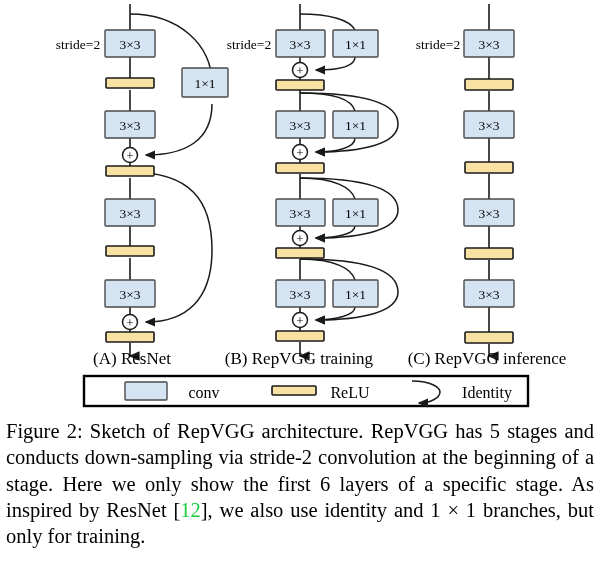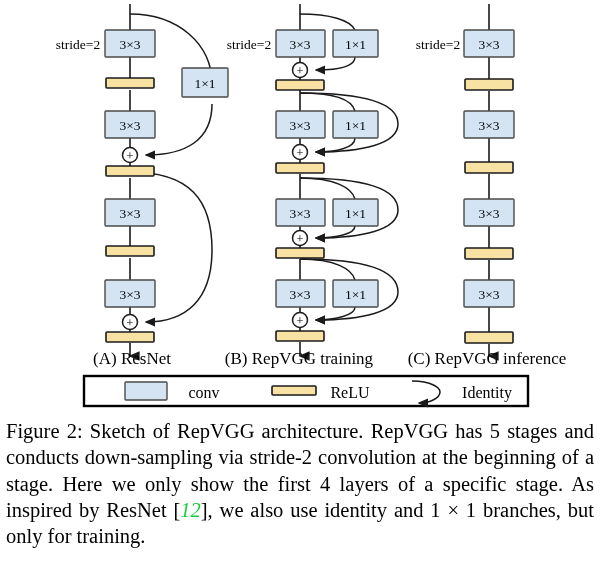--- a/index.html
+++ b/index.html
@@ -16,21 +16,21 @@
     position:absolute;
     left:6px; top:418px; width:588px;
     font-family:"Liberation Serif", serif;
     font-size:20.5px;
     line-height:26.3px;
     text-align:justify;
     text-justify:inter-word;
     letter-spacing:0px;
     color:#000;
   }
-  .caption .cite{color:#19cc3c;font-style:italic;}
+  .caption .cite{color:#19cc3c;}
   svg text{font-family:"Liberation Serif", serif; fill:#000;}
   .lbl-box{font-size:13.5px;}
   .lbl-stride{font-size:13.5px;}
   .lbl-col{font-size:17px;}
   .lbl-legend{font-size:16px;}
   .lbl-plus{font-size:13px;}
 </style>
 </head>
 <body>
 
@@ -199,15 +199,15 @@
       <text x="204" y="398" text-anchor="middle" class="lbl-legend">conv</text>
 
       <rect x="272" y="386" width="44" height="9" rx="1" fill="#f7e2a4" stroke="#1a1a1a" stroke-width="1.6"></rect>
       <text x="350" y="398" text-anchor="middle" class="lbl-legend">ReLU</text>
 
       <path d="M412,381 C 432,381 440,388 440,392 C 440,398 430,403 419,403" fill="none" stroke="#1a1a1a" stroke-width="1.5" marker-end="url(#arrowhead)"></path>
       <text x="487" y="398" text-anchor="middle" class="lbl-legend">Identity</text>
     </g>
   </svg>
 
-  <div class="caption"><span>Figure 2:  Sketch of RepVGG architecture.  RepVGG has 5 stages and conducts down-sampling via stride-2 convolution at the beginning of a stage. Here we only show the first 4 layers of a specific stage. As inspired by ResNet [</span><span class="cite">12</span><span>], we also use identity and 1 × 1 branches, but only for training.</span></div>
+  <div class="caption"><span>Figure 2:  Sketch of RepVGG architecture.  RepVGG has 5 stages and conducts down-sampling via stride-2 convolution at the beginning of a stage. Here we only show the first 6 layers of a specific stage. As inspired by ResNet [</span><span class="cite">12</span><span>], we also use identity and 1 × 1 branches, but only for training.</span></div>
 
 </div>
 
 </body></html>

